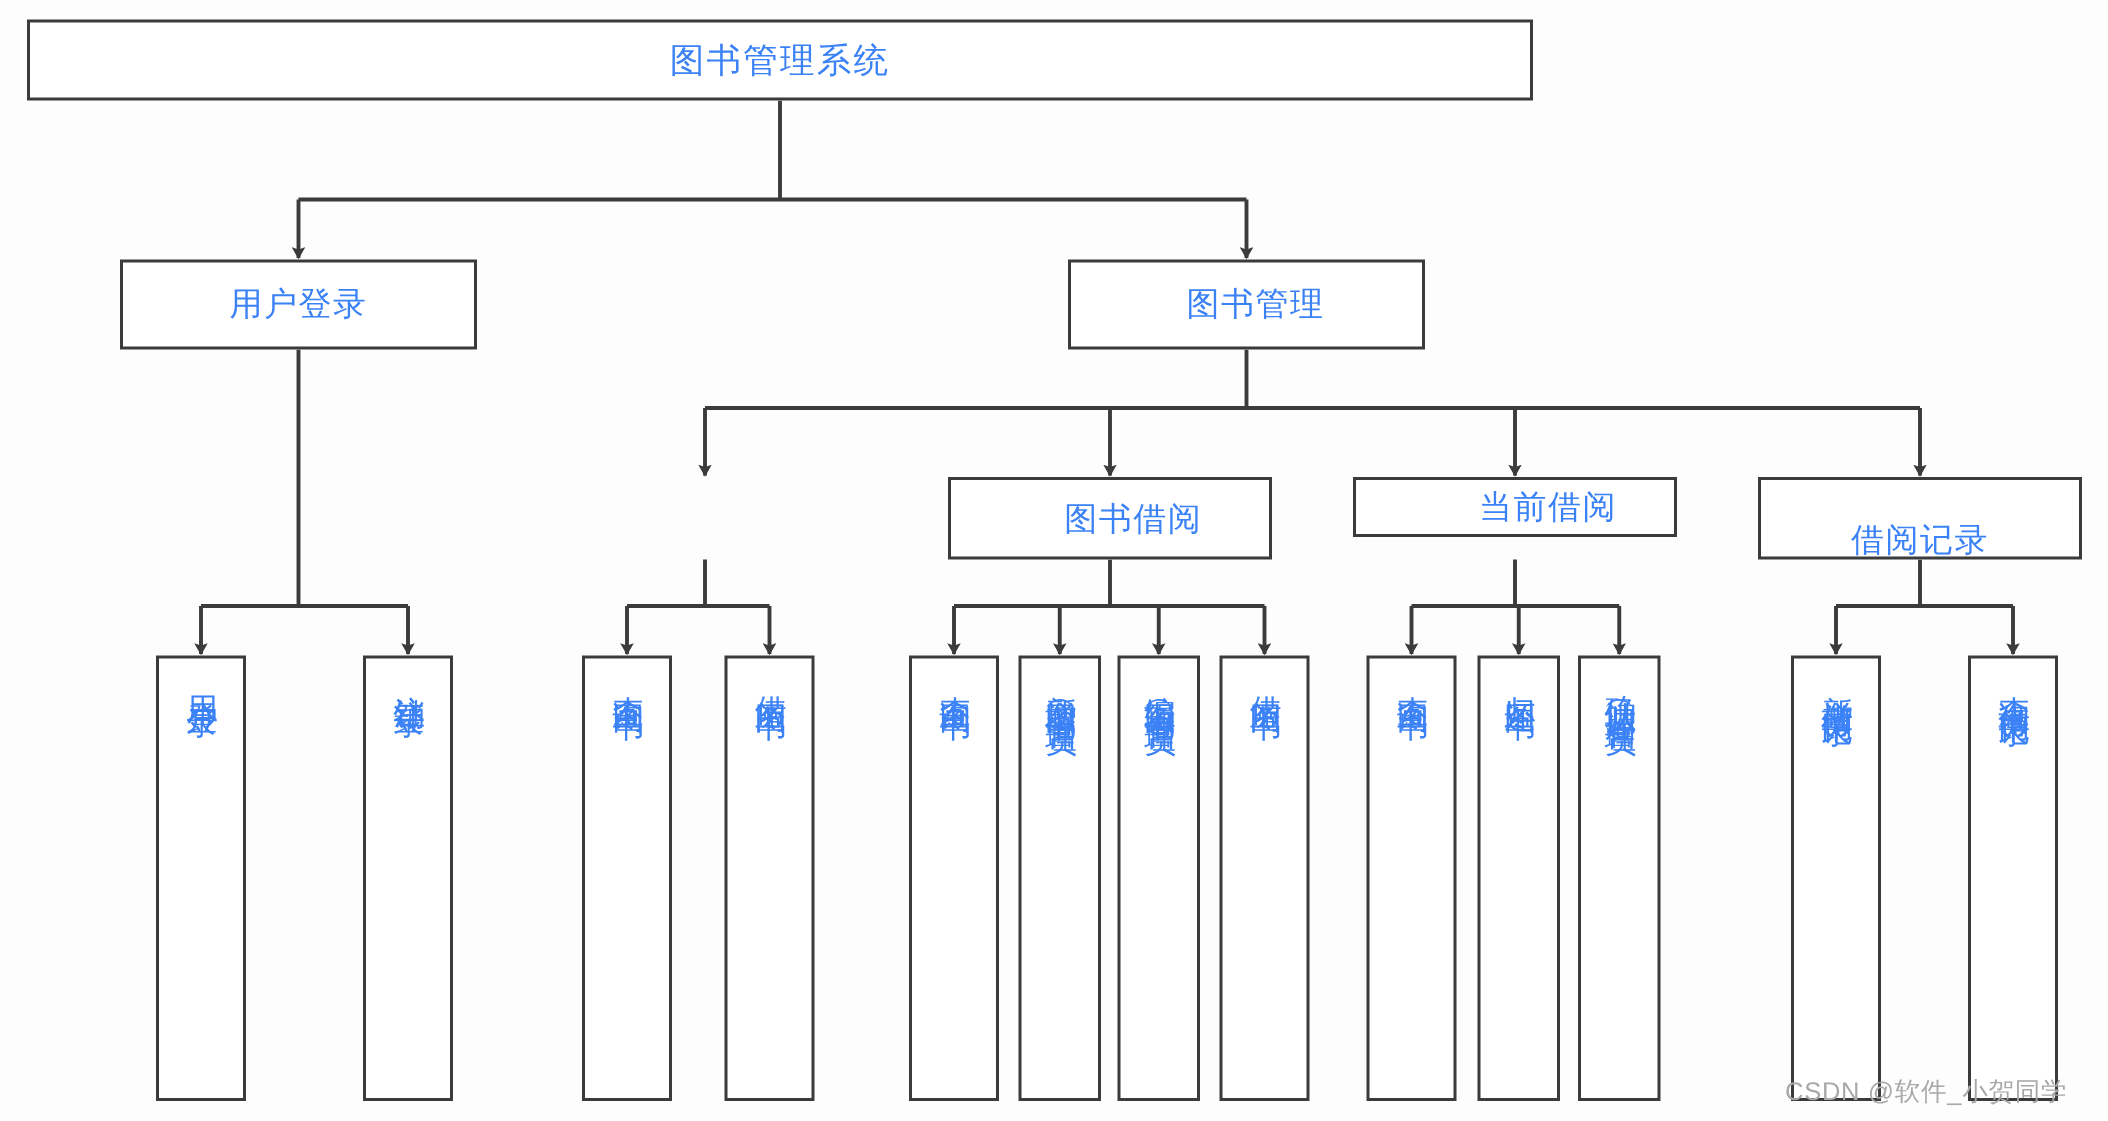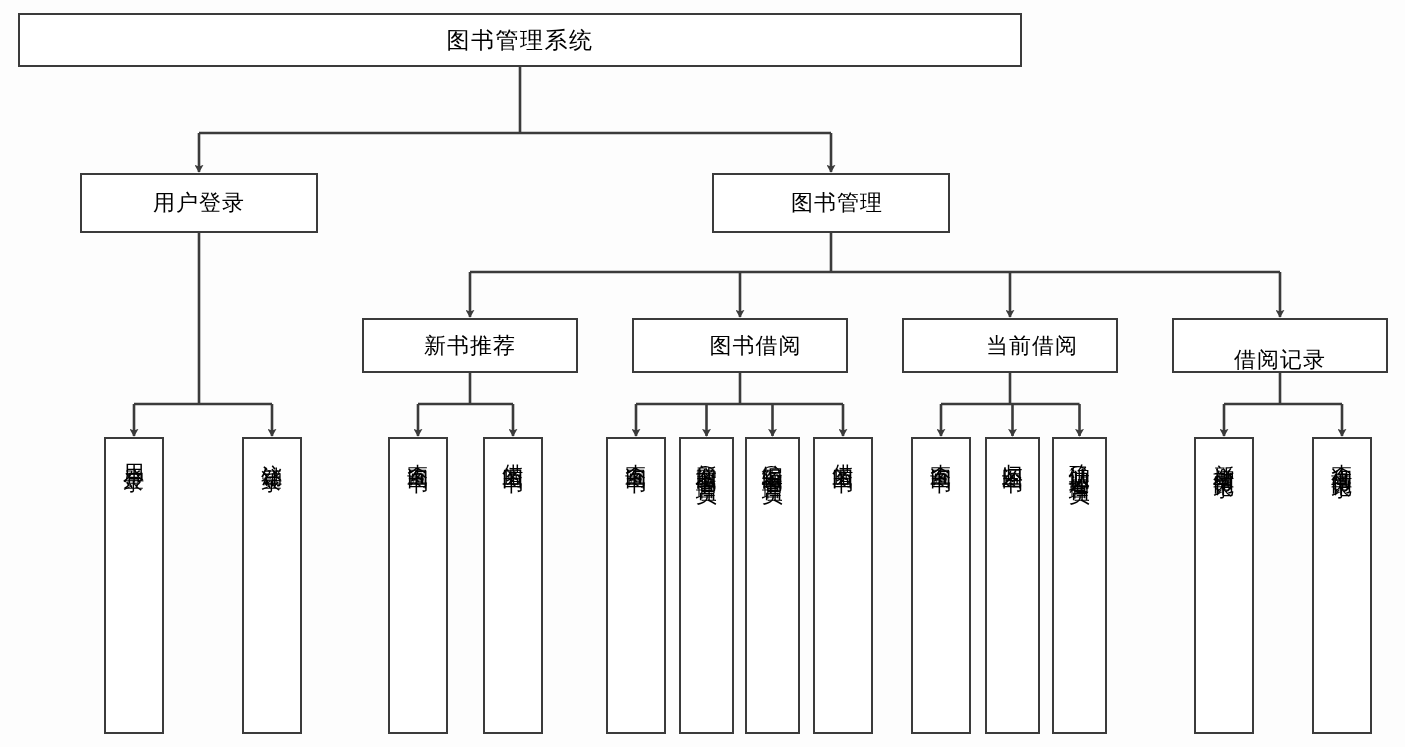--- a/index.html
+++ b/index.html
@@ -22,21 +22,21 @@
     pointer-events:none;
   }
   .node{
     position:absolute;
     box-sizing:border-box;
     background:#ffffff;
     border:2px solid #3b3b3b;
     display:flex;
     align-items:center;
     justify-content:center;
-    color:#000000;
+    color:#3b82f6;
     z-index:2;
   }
   .node .label{
     display:block;
     white-space:pre;
     line-height:1.0;
     letter-spacing:0.5px;
   }
   
   .node.h .label{
@@ -120,27 +120,24 @@
     <span class="label">图书管理系统</span>
   </div>
 
   <div class="node h" style="left: 80px; top: 173px; width: 238px; height: 60px;">
     <span class="label">用户登录</span>
   </div>
   <div class="node h" style="left: 712px; top: 173px; width: 238px; height: 60px; padding-left: 12px;">
     <span class="label">图书管理</span>
   </div>
 
-  <div class="node h" style="left: 362px; top: 318px; width: 216px; height: 55px;">
-    <span class="label">新书推荐</span>
-  </div>
   <div class="node h" style="left: 632px; top: 318px; width: 216px; height: 55px; padding-left: 31px;">
     <span class="label">图书借阅</span>
   </div>
-  <div class="node h" style="left: 902px; top: 318px; width: 216px; height: 55px; padding-left: 44px;">
+  <div class="node h" style="left: 902px; top: 318px; width: 216px; height: 40px; padding-left: 44px;">
     <span class="label">当前借阅</span>
   </div>
   <div class="node h" style="left: 1172px; top: 318px; width: 216px; height: 55px; align-items: flex-end;">
     <span class="label">借阅记录</span>
   </div>
 
   <div class="node v" style="left: 104px; top: 437px; width: 60px; height: 297px;">
     <span class="label">用户登录</span>
   </div>
   <div class="node v" style="left: 242px; top: 437px; width: 60px; height: 297px;">
@@ -177,13 +174,14 @@
     <span class="label">确认归还（管理员）</span>
   </div>
 
   <div class="node v" style="left: 1194px; top: 437px; width: 60px; height: 297px;">
     <span class="label">新增借阅记录</span>
   </div>
   <div class="node v" style="left: 1312px; top: 437px; width: 60px; height: 297px;">
     <span class="label">查询借阅记录</span>
   </div>
 
+  <div class="watermark">CSDN @软件_小贺同学</div>
 </div>
 
 </body></html>

